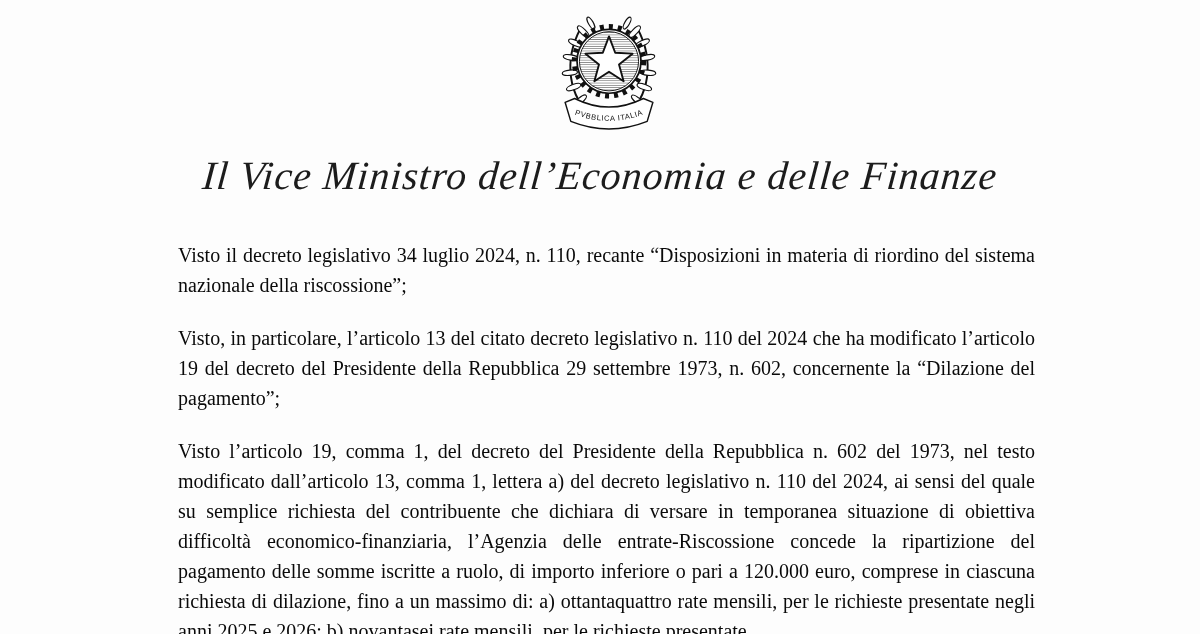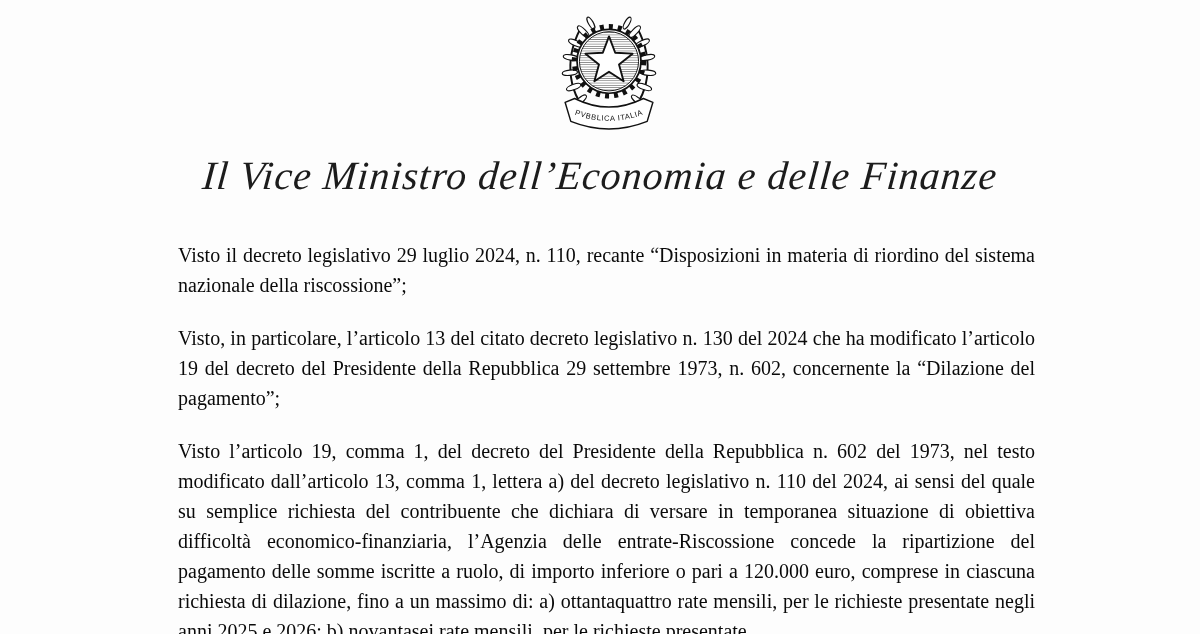--- a/index.html
+++ b/index.html
@@ -113,18 +113,18 @@
         <text class="banner-text">
           <textPath href="#bannerPath" startOffset="50%" text-anchor="middle">REPVBBLICA ITALIANA</textPath>
         </text>
       </g>
     </svg>
   </div>
 
   <h1 class="heading">Il Vice Ministro dell’Economia e delle Finanze</h1>
 
   <div class="content">
-    <p>Visto il decreto legislativo 29 luglio 2024, n. 110, recante “Disposizioni in materia di riordino del sistema nazionale della riscossione”;</p>
-    <p>Visto, in particolare, l’articolo 13 del citato decreto legislativo n. 130 del 2024 che ha modificato l’articolo 19 del decreto del Presidente della Repubblica 29 settembre 1973, n. 602, concernente la “Dilazione del pagamento”;</p>
+    <p>Visto il decreto legislativo 34 luglio 2024, n. 110, recante “Disposizioni in materia di riordino del sistema nazionale della riscossione”;</p>
+    <p>Visto, in particolare, l’articolo 13 del citato decreto legislativo n. 110 del 2024 che ha modificato l’articolo 19 del decreto del Presidente della Repubblica 29 settembre 1973, n. 602, concernente la “Dilazione del pagamento”;</p>
     <p>Visto l’articolo 19, comma 1, del decreto del Presidente della Repubblica n. 602 del 1973, nel testo modificato dall’articolo 13, comma 1, lettera a) del decreto legislativo n. 110 del 2024, ai sensi del quale su semplice richiesta del contribuente che dichiara di versare in temporanea situazione di obiettiva difficoltà economico-finanziaria, l’Agenzia delle entrate-Riscossione concede la ripartizione del pagamento delle somme iscritte a ruolo, di importo inferiore o pari a 120.000 euro, comprese in ciascuna richiesta di dilazione, fino a un massimo di: a) ottantaquattro rate mensili, per le richieste presentate negli anni 2025 e 2026; b) novantasei rate mensili, per le richieste presentate</p>
   </div>
 
 </div>
 
 </body></html>

